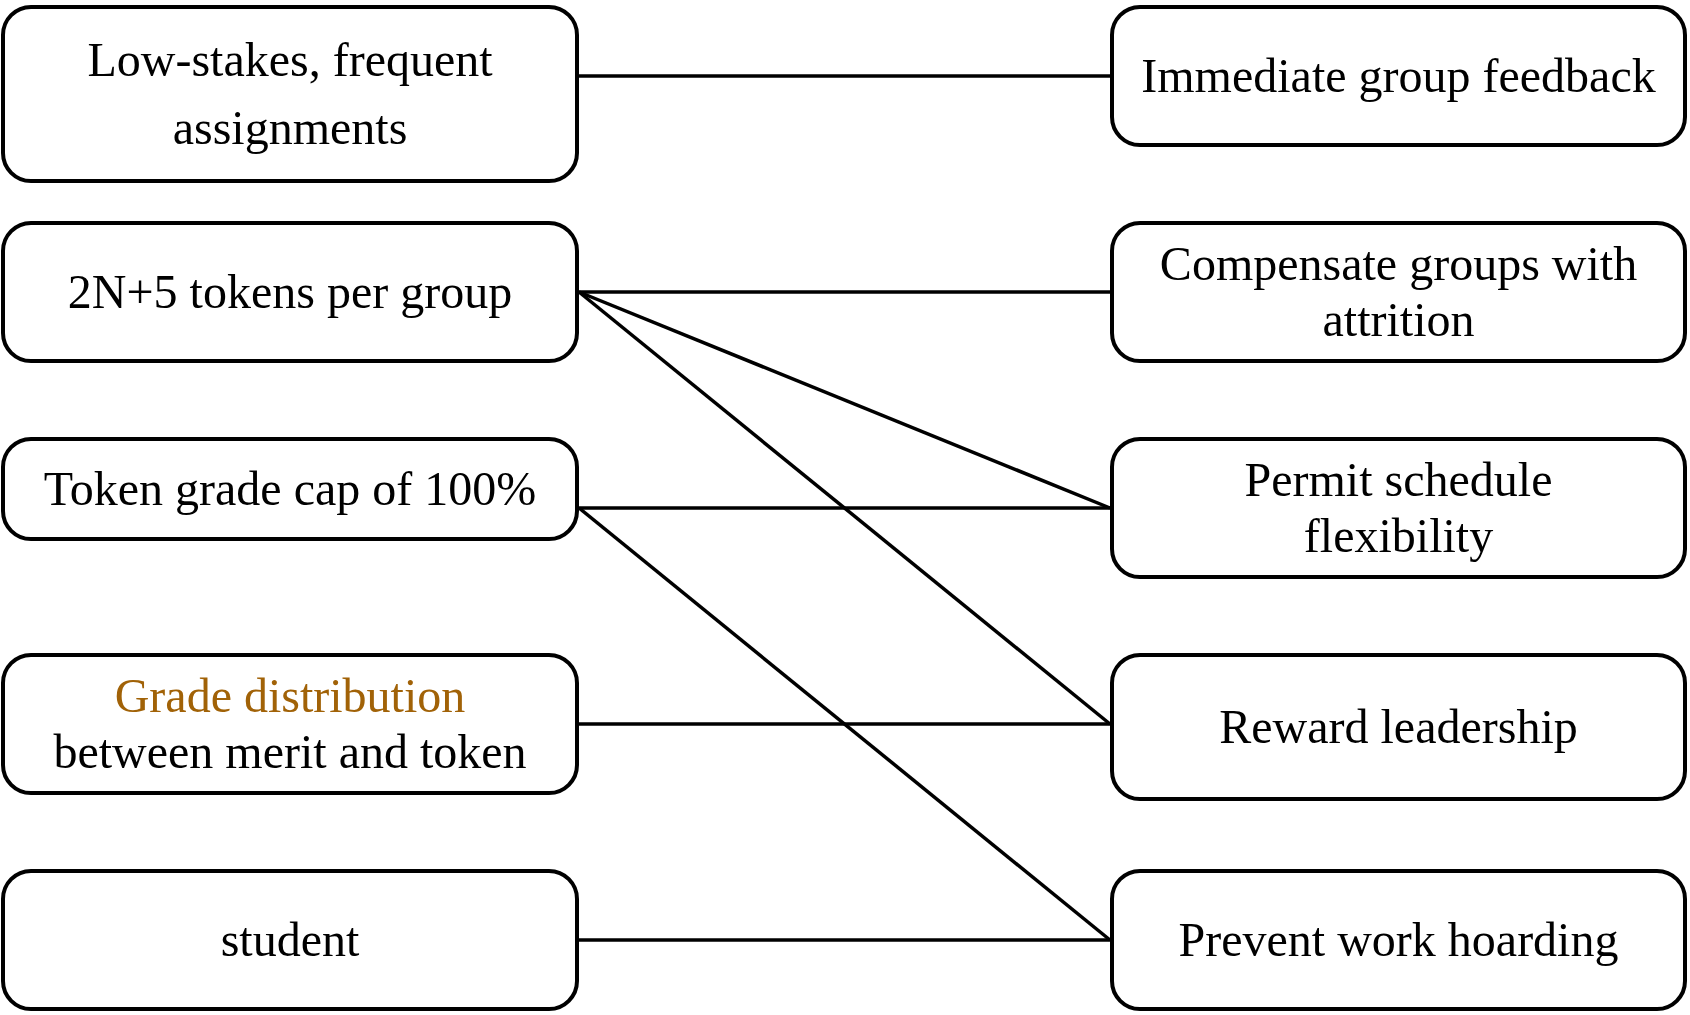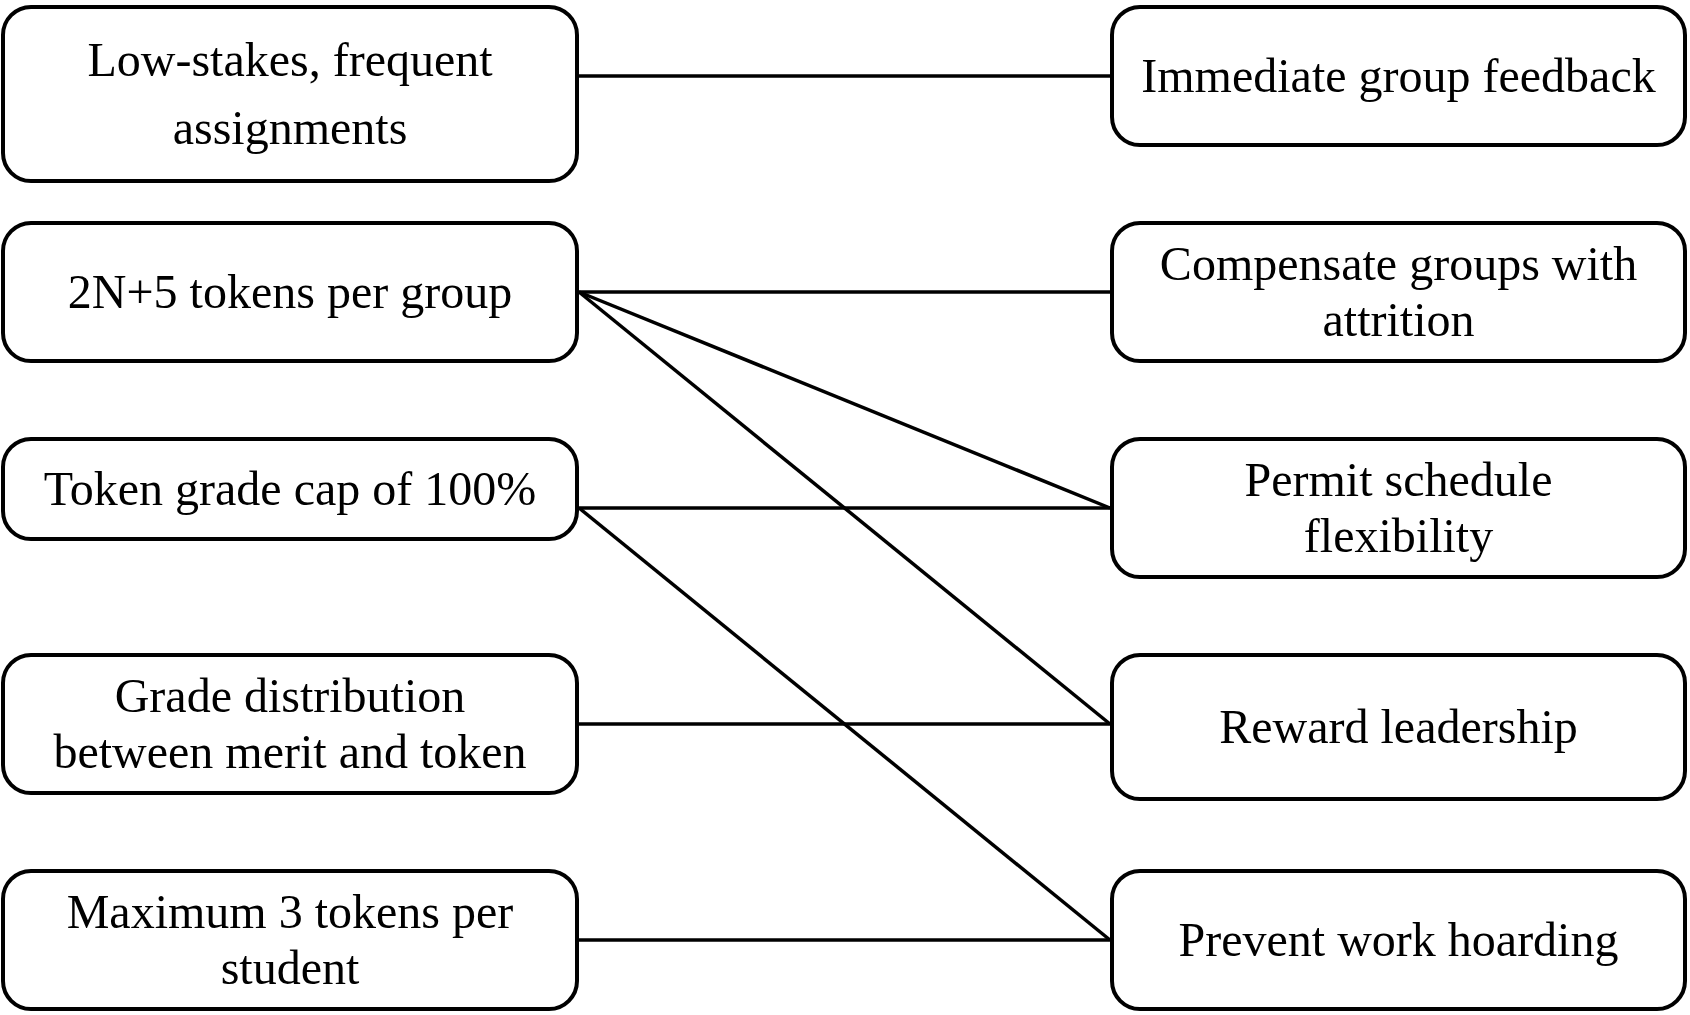--- a/index.html
+++ b/index.html
@@ -60,25 +60,24 @@
         <div class="node-line" style="color: rgb(0, 0, 0);">Low-stakes, frequent</div>
         <div class="node-line" style="color: rgb(0, 0, 0); margin-top: 12px;">assignments</div>
       </div>
       <div class="node" style="left: 1px; top: 221px; width: 578px; height: 142px; background: rgb(255, 255, 255); border-color: rgb(0, 0, 0);">
         <div class="node-line" style="color: rgb(0, 0, 0);">2N+5 tokens per group</div>
       </div>
       <div class="node" style="left: 1px; top: 437px; width: 578px; height: 104px; background: rgb(255, 255, 255); border-color: rgb(0, 0, 0);">
         <div class="node-line" style="color: rgb(0, 0, 0);">Token grade cap of 100%</div>
       </div>
       <div class="node" style="left: 1px; top: 653px; width: 578px; height: 142px; background: rgb(255, 255, 255); border-color: rgb(0, 0, 0);">
-        <div class="node-line" style="color: #000000; text-align: right;">Grade distribution</div>
+        <div class="node-line" style="color: #a16207; text-align: right;">Grade distribution</div>
         <div class="node-line" style="color: rgb(0, 0, 0); font-family: Liberation Serif, serif;">between merit and token</div>
       </div>
       <div class="node" style="left: 1px; top: 869px; width: 578px; height: 142px; background: rgb(255, 255, 255); border-color: rgb(0, 0, 0);">
-        <div class="node-line" style="color: rgb(0, 0, 0);">Maximum 3 tokens per</div>
         <div class="node-line" style="color: rgb(0, 0, 0);">student</div>
       </div>
     </div>
   <div id="column-right">
       <div class="node" style="left: 1110px; top: 5px; width: 577px; height: 142px; background: rgb(255, 255, 255); border-color: rgb(0, 0, 0);">
         <div class="node-line" style="color: rgb(0, 0, 0);">Immediate group feedback</div>
       </div>
       <div class="node" style="left: 1110px; top: 221px; width: 577px; height: 142px; background: rgb(255, 255, 255); border-color: rgb(0, 0, 0);">
         <div class="node-line" style="color: rgb(0, 0, 0);">Compensate groups with</div>
         <div class="node-line" style="color: rgb(0, 0, 0);">attrition</div>

